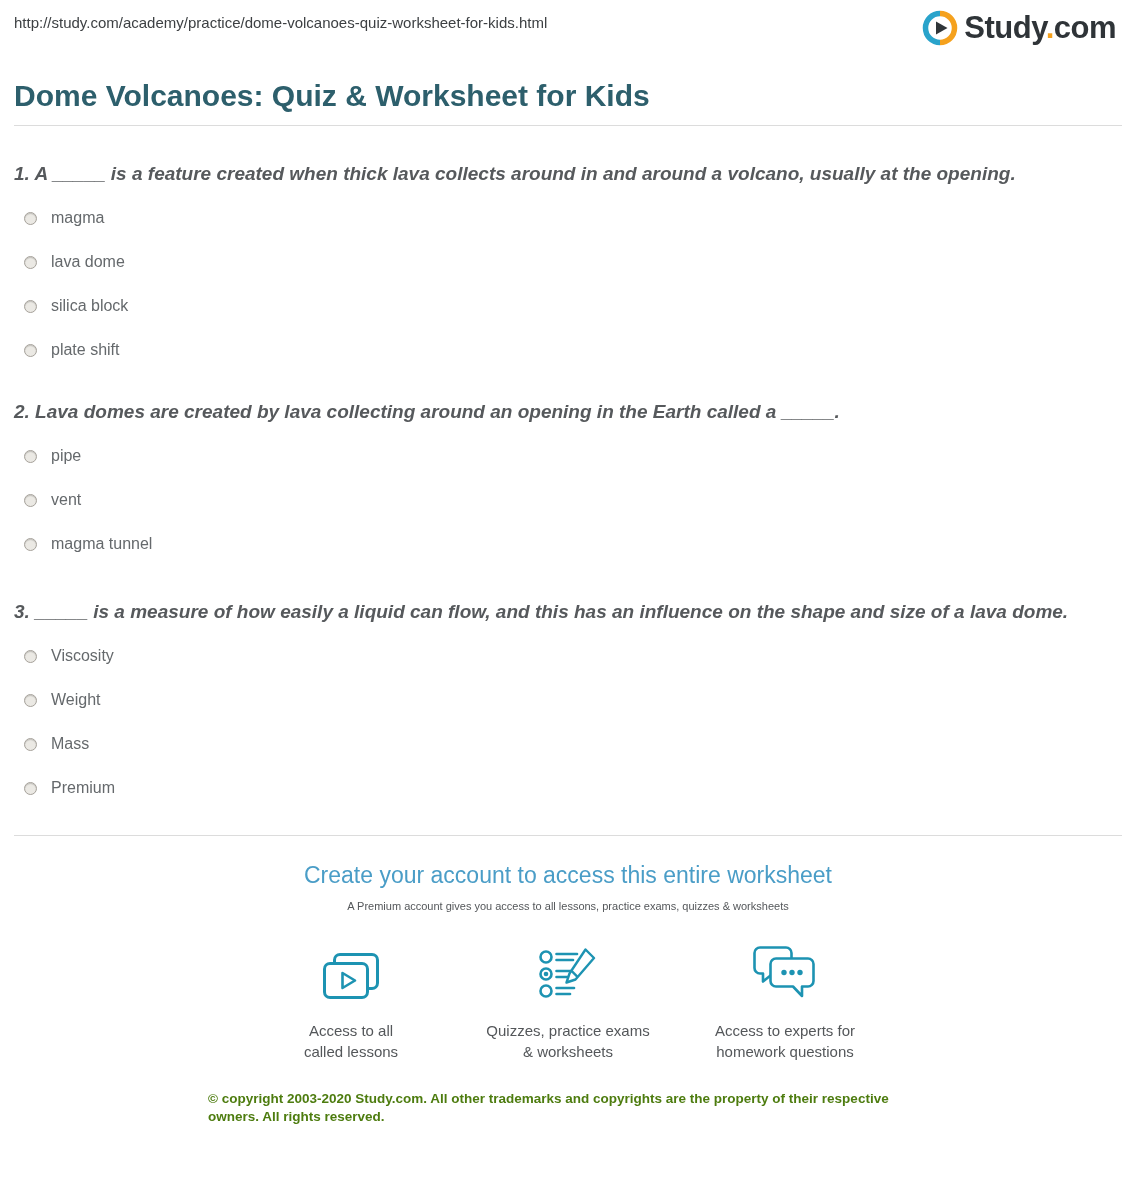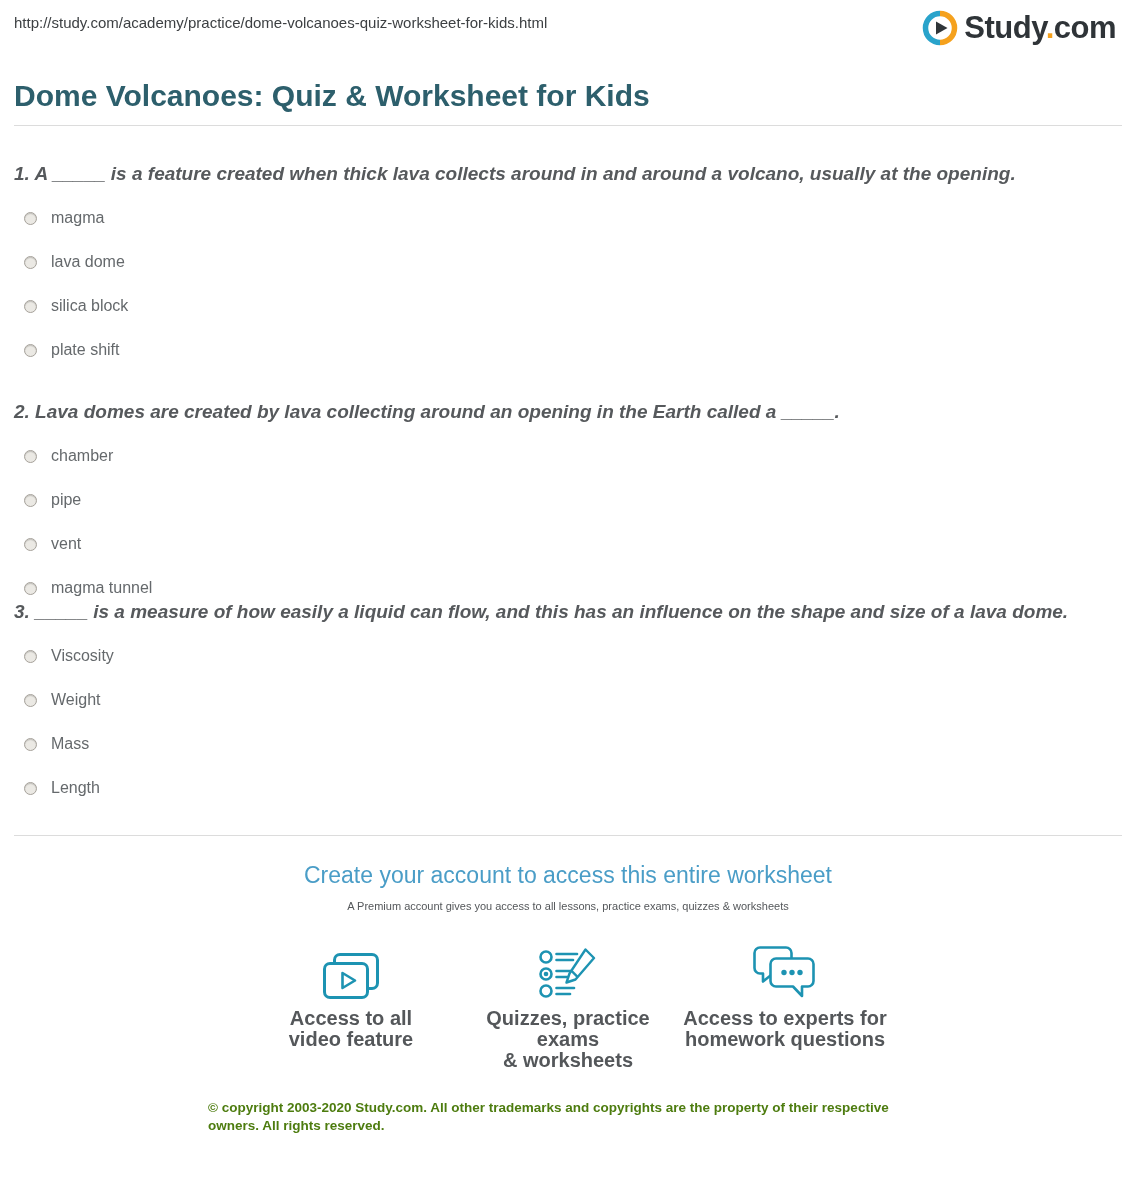--- a/index.html
+++ b/index.html
@@ -52,21 +52,21 @@
   .divider {
     border: none;
     border-top: 1px solid #dcdcdc;
     margin: 13px 14px 0 14px;
   }
 
   
   .content { margin: 0 14px; }
   .question-block.qb1 { margin-top: 34px; }
   .question-block.qb2 { margin-top: 38px; }
-  .question-block.qb3 { }
+  .question-block.qb3 { margin-top: 44px; }
   .question-text {
     font-size: 19px;
     font-weight: bold;
     color: #56595c;
     line-height: 28px;
     margin: 0;
     max-width: 1100px;
     font-style: italic;
   }
   .options { margin-top: -4px; }
@@ -127,25 +127,24 @@
     width: 217px;
     text-align: center;
   }
   .feature-icon-box {
     height: 58px;
     display: flex;
     align-items: flex-end;
     justify-content: center;
   }
   .feature-caption {
-    margin-top: 8px;
-    font-size: 20px;
+    margin-top: 20px;
+    font-size: 15px;
     color: #54575a;
     line-height: 21px;
-    font-weight: bold;
   }
 
   
   .footer {
     margin: 28px auto 0 auto;
     max-width: 720px;
     text-align: left;
     font-size: 13.5px;
     color: #4d7c0f;
     line-height: 18px;
@@ -197,24 +196,20 @@
           <span class="option-label">plate shift</span>
         </div>
       </div>
     </div>
 
     <div class="question-block qb2">
       <p class="question-text">2. Lava domes are created by lava collecting around an opening in the Earth called a _____.</p>
       <div class="options">
         <div class="option-row">
           <span class="radio"></span>
-          <span class="option-label">chamber</span>
-        </div>
-        <div class="option-row">
-          <span class="radio"></span>
           <span class="option-label">pipe</span>
         </div>
         <div class="option-row">
           <span class="radio"></span>
           <span class="option-label">vent</span>
         </div>
         <div class="option-row">
           <span class="radio"></span>
           <span class="option-label">magma tunnel</span>
         </div>
@@ -231,21 +226,21 @@
         <div class="option-row">
           <span class="radio"></span>
           <span class="option-label">Weight</span>
         </div>
         <div class="option-row">
           <span class="radio"></span>
           <span class="option-label">Mass</span>
         </div>
         <div class="option-row">
           <span class="radio"></span>
-          <span class="option-label">Length</span>
+          <span class="option-label">Premium</span>
         </div>
       </div>
     </div>
 
   </div>
 
   <hr class="divider2">
 
   <div class="cta">
     <div class="cta-heading-wrap">
@@ -258,21 +253,21 @@
       <div class="feature-col">
         <div class="feature-icon-box">
           <svg width="56" height="47" viewBox="0 0 56 47">
             <rect x="11.5" y="1.5" width="43" height="34" rx="5.5" fill="none" stroke="#1d93b2" stroke-width="3"></rect>
             <rect x="1.5" y="10.5" width="43" height="34" rx="5.5" fill="#ffffff" stroke="#1d93b2" stroke-width="3"></rect>
             <path d="M19.5 20 L32 27.5 L19.5 35 Z" fill="none" stroke="#1d93b2" stroke-width="2.6" stroke-linejoin="round"></path>
           </svg>
         </div>
         <div class="feature-caption">
           <div>Access to all</div>
-          <div>video feature</div>
+          <div>called lessons</div>
         </div>
       </div>
 
       <div class="feature-col">
         <div class="feature-icon-box">
           <svg width="62" height="52" viewBox="0 0 62 52">
             <g stroke="#1d93b2" stroke-width="2.6" fill="none" stroke-linecap="round">
               <circle cx="9" cy="9" r="5.5"></circle>
               <circle cx="9" cy="26" r="5.5"></circle>
               <circle cx="9" cy="43" r="5.5"></circle>

